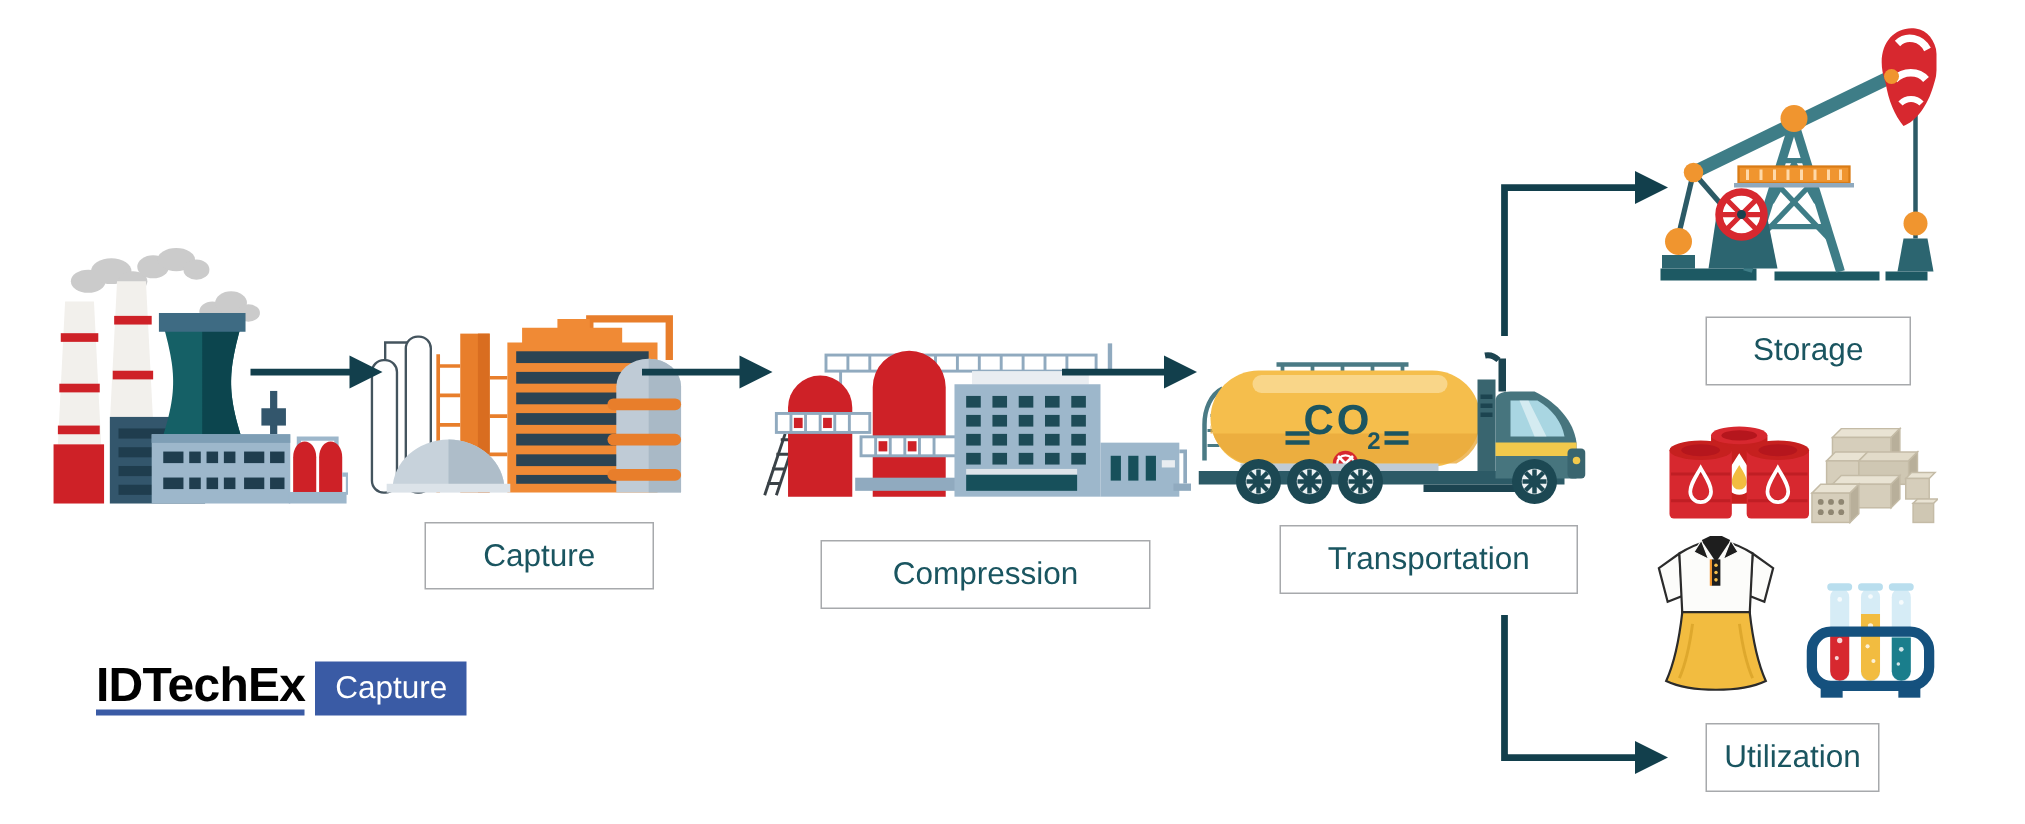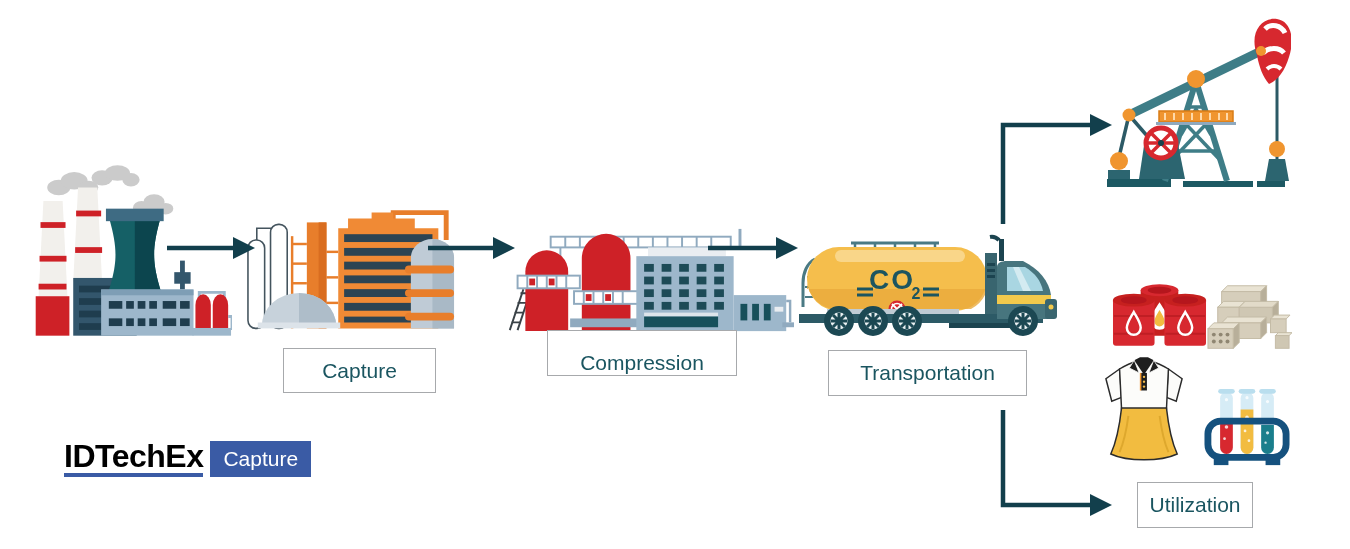--- a/index.html
+++ b/index.html
@@ -393,25 +393,28 @@
       </g>
       <rect x="6" y="38" width="80" height="37" rx="13" fill="none" stroke="#15517e" stroke-width="7"></rect>
       <rect x="12" y="76" width="15" height="7" fill="#15517e"></rect>
       <rect x="65" y="76" width="15" height="7" fill="#15517e"></rect>
     </svg>
   </figure>
 
   <div class="stage-label" style="left:283px;top:348px;width:153px;height:45px;">
     <span>Capture</span>
   </div>
-  <div class="stage-label" style="left:547px;top:330px;width:190px;height:46px;align-items:flex-end;">
+  <div class="stage-label" style="left:547px;top:360px;width:220px;height:46px;">
     <span>Compression</span>
   </div>
-  <div class="stage-label" style="left:828px;top:350px;width:199px;height:46px;">
+  <div class="stage-label" style="left:853px;top:350px;width:199px;height:46px;">
     <span>Transportation</span>
+  </div>
+  <div class="stage-label" style="left:1137px;top:211px;width:137px;height:46px;">
+    <span>Storage</span>
   </div>
   <div class="stage-label" style="left:1137px;top:482px;width:116px;height:46px;">
     <span>Utilization</span>
   </div>
 
   <svg class="connectors" viewBox="0 0 1350 549">
     <g stroke="#123f4c" stroke-width="4.5" fill="none">
       <line x1="167" y1="248" x2="234" y2="248"></line>
       <line x1="428" y1="248" x2="494" y2="248"></line>
       <line x1="708" y1="248" x2="777" y2="248"></line>

